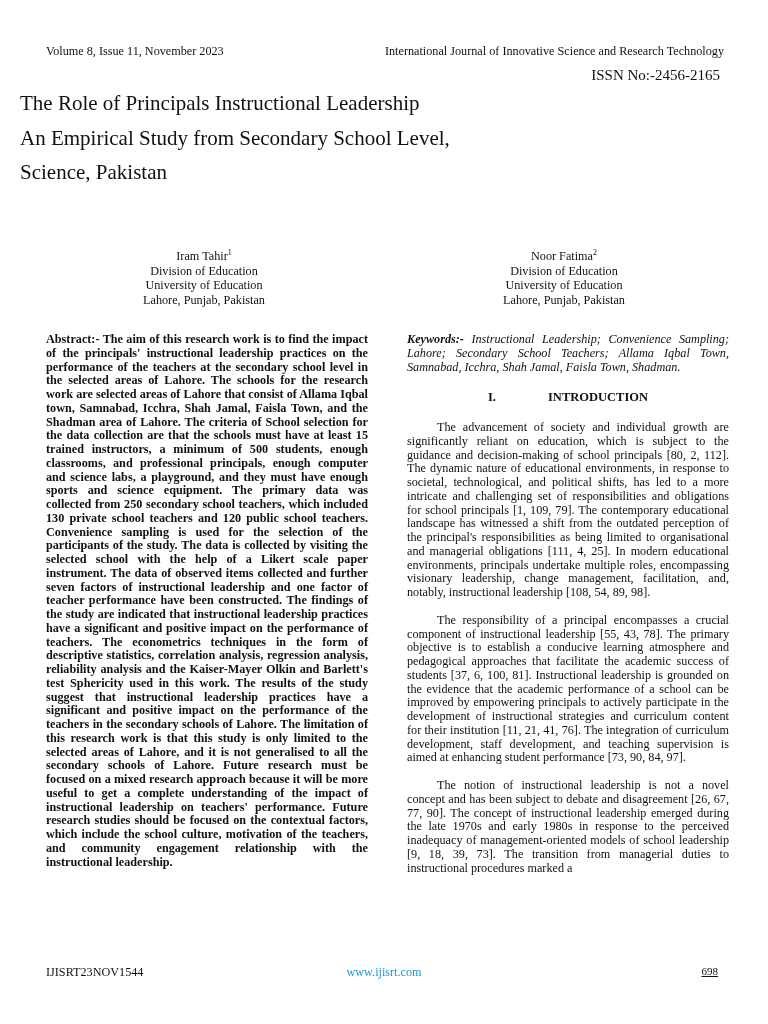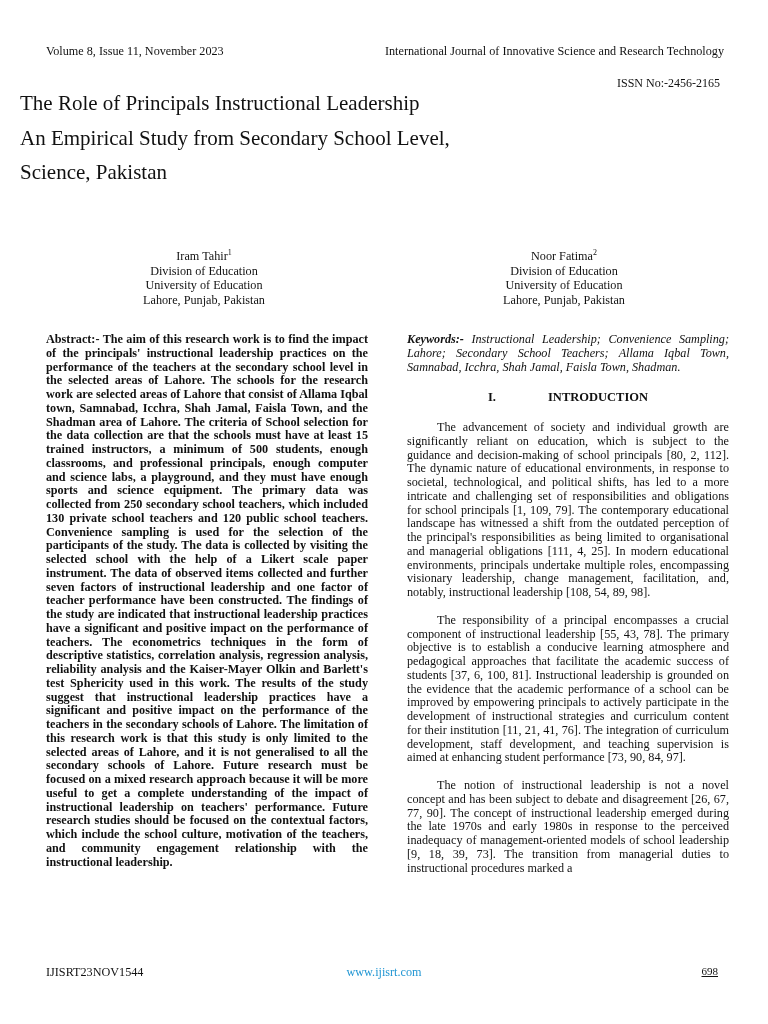--- a/index.html
+++ b/index.html
@@ -1,20 +1,20 @@
 <!DOCTYPE html>
 <html><head>
 <meta charset="utf-8">
 <style>
   html, body { margin: 0; padding: 0; background: #ffffff; }
   body { width: 768px; height: 1024px; position: relative; overflow: hidden;
          font-family: "Liberation Serif", "DejaVu Serif", serif; color: #111; }
   .hdr-left { position: absolute; left: 46px; top: 44px; font-size: 12.2px; }
   .hdr-right { position: absolute; right: 44px; top: 44px; font-size: 12.2px; text-align: right; }
-  .hdr-issn { position: absolute; right: 48px; top: 76px; font-size: 12px; }
+  .hdr-issn { position: absolute; right: 48px; top: 67px; font-size: 15px; }
   .title { position: absolute; left: 20px; width: 728px; top: 86px; text-align: left;
            font-size: 21px; line-height: 34.5px; }
   .title div { white-space: nowrap; }
   .author { position: absolute; top: 249px; text-align: center; font-size: 12.2px; line-height: 14.5px; width: 220px; }
   .author.a1 { left: 94px; }
   .author.a2 { left: 454px; }
   .author sup { font-size: 8px; vertical-align: super; line-height: 0; }
   .col { position: absolute; top: 333px; width: 322px; font-size: 12.2px; line-height: 13.75px; text-align: justify; }
   .col.left { left: 46px; }
   .col.right { left: 407px; }

